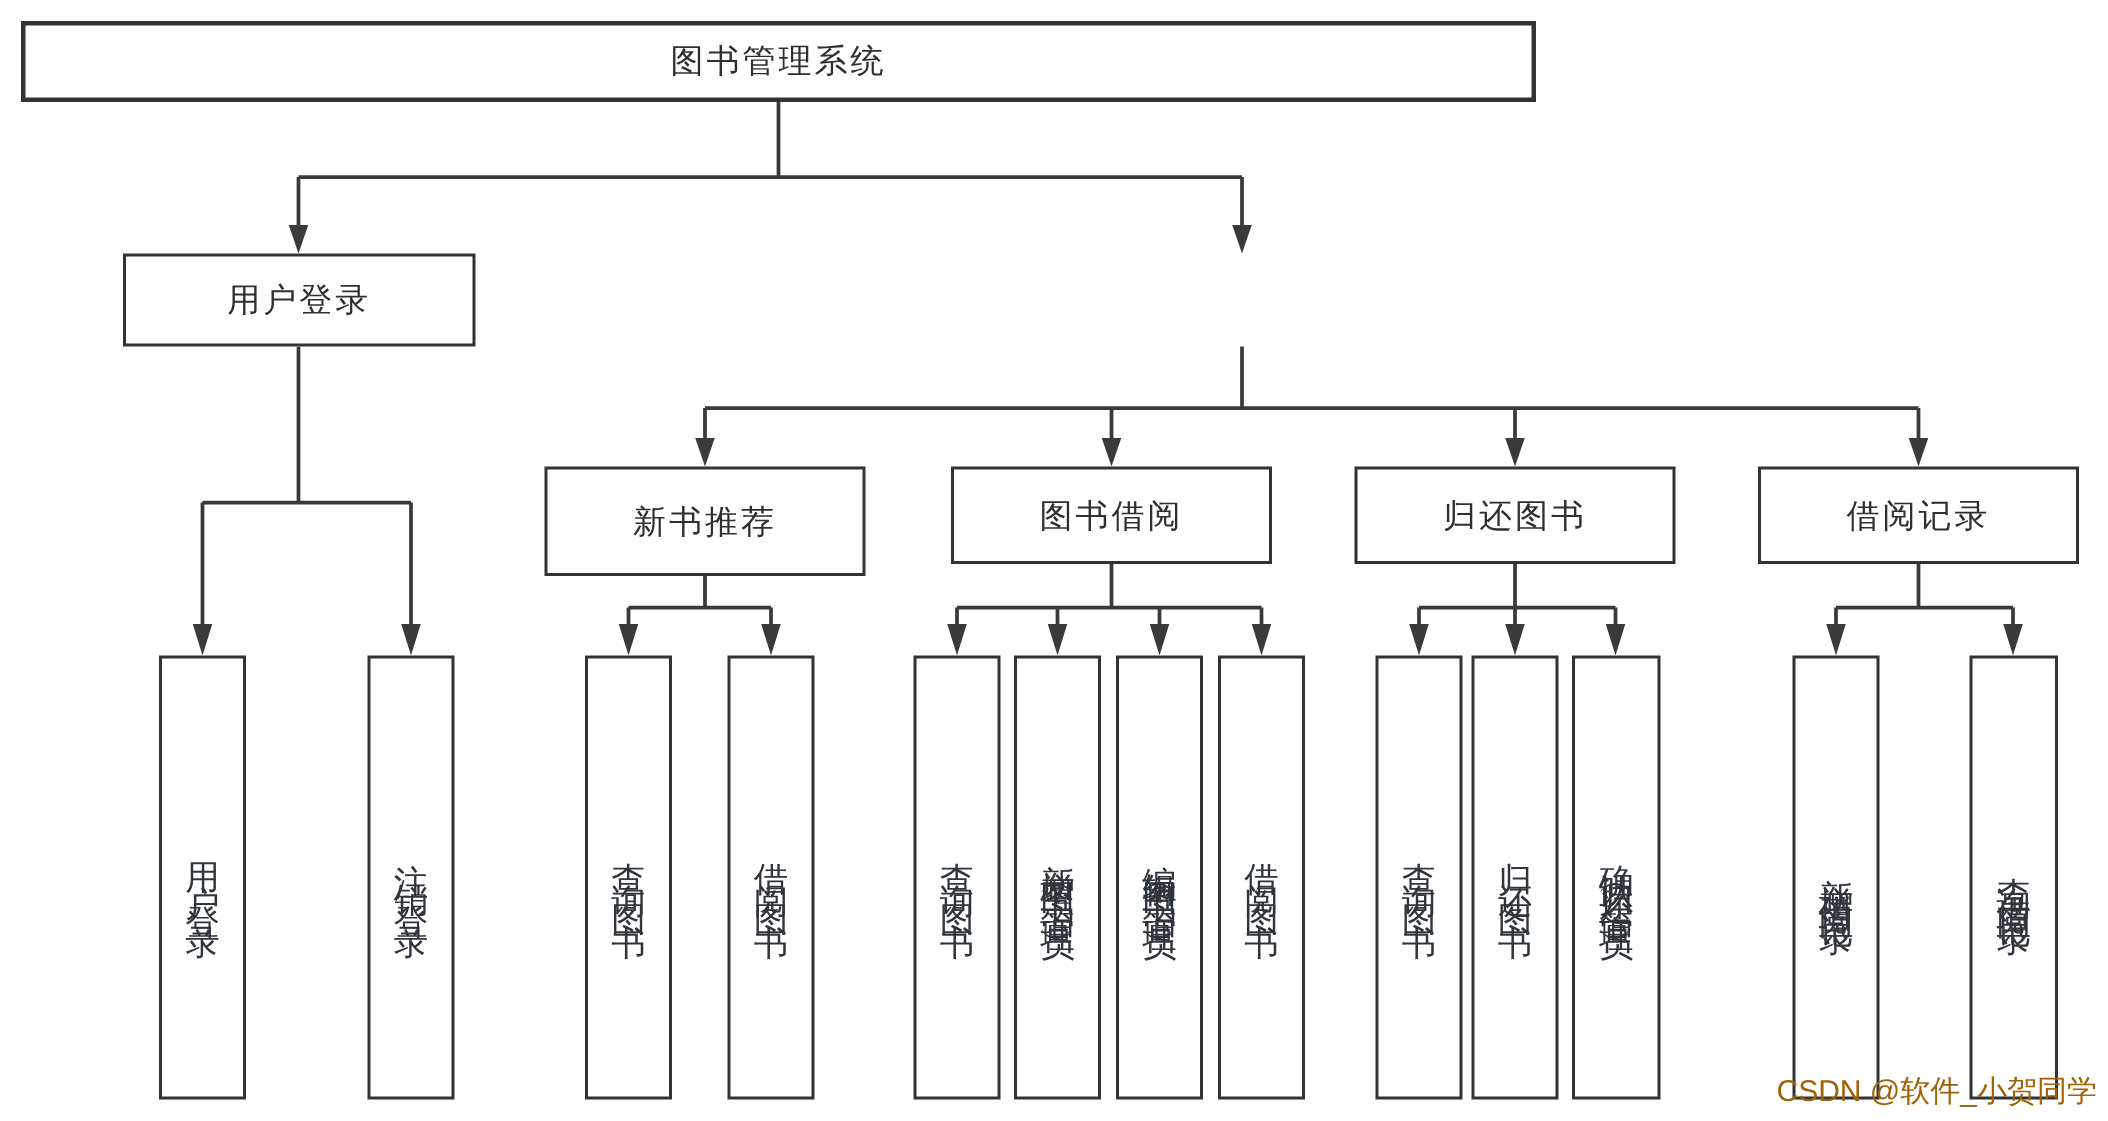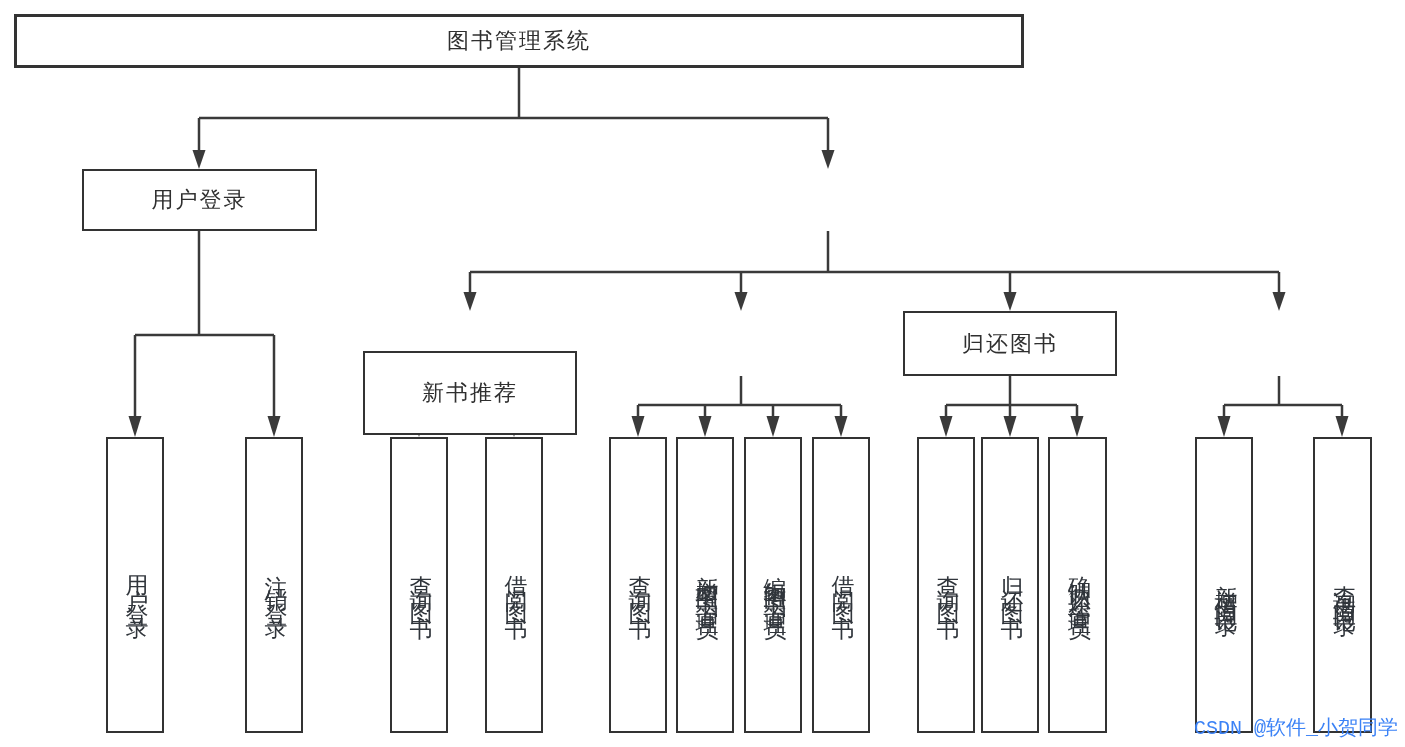--- a/index.html
+++ b/index.html
@@ -1,21 +1,21 @@
 <!DOCTYPE html>
 <html><head>
 <meta charset="utf-8">
 <style>
   html, body { margin: 0; padding: 0; background: #ffffff; }
   #canvas {
     position: relative;
     width: 1405px;
     height: 747px;
     background: #ffffff;
-    font-family: Liberation Mono, monospace;
+    font-family: Liberation Sans, sans-serif;
     overflow: hidden;
   }
   #connectors {
     position: absolute;
     left: 0; top: 0;
     width: 1405px; height: 747px;
   }
   .node {
     position: absolute;
     box-sizing: border-box;
@@ -41,21 +41,21 @@
     line-height: 1;
     color: #30353b;
   }
   .vtext.vlong { letter-spacing: 6px; }
   .watermark {
     position: absolute;
     left: 1183px;
     top: 714px;
     width: 215px;
     font-size: 20px;
-    color: #3b82f6;
+    color: #a16207;
     white-space: nowrap;
     text-align: right;
   }
   svg line, svg path { stroke: #3a3a3a; stroke-width: 2.5; fill: none; }
   svg polygon { fill: #3a3a3a; stroke: none; }
 </style>
 </head>
 <body>
 
 <div id="canvas">
@@ -123,25 +123,31 @@
   </svg>
 
   <div class="node h root" style="left:14px; top:14px; width:1010px; height:54px;">
     <span>图书管理系统</span>
   </div>
 
   <div class="node h" style="left:82px; top:169px; width:235px; height:62px;">
     <span>用户登录</span>
   </div>
 
-  <div class="node h" style="left:363px; top:311px; width:214px; height:84px;margin-top:40px;">
+  <div class="node h" style="left:363px; top:311px; width:214px; height:73px;">
     <span>新书推荐</span>
+  </div>
+  <div class="node h" style="left:634px; top:311px; width:214px; height:65px;">
+    <span>图书借阅</span>
   </div>
   <div class="node h" style="left:903px; top:311px; width:214px; height:65px;">
     <span>归还图书</span>
+  </div>
+  <div class="node h" style="left:1172px; top:311px; width:214px; height:65px;">
+    <span>借阅记录</span>
   </div>
 
   <div class="node v" style="left:106px; top:437px; width:58px; height:296px;">
     <span class="vtext">用户登录</span>
   </div>
   <div class="node v" style="left:245px; top:437px; width:58px; height:296px;">
     <span class="vtext">注销登录</span>
   </div>
 
   <div class="node v" style="left:390px; top:437px; width:58px; height:296px;">

